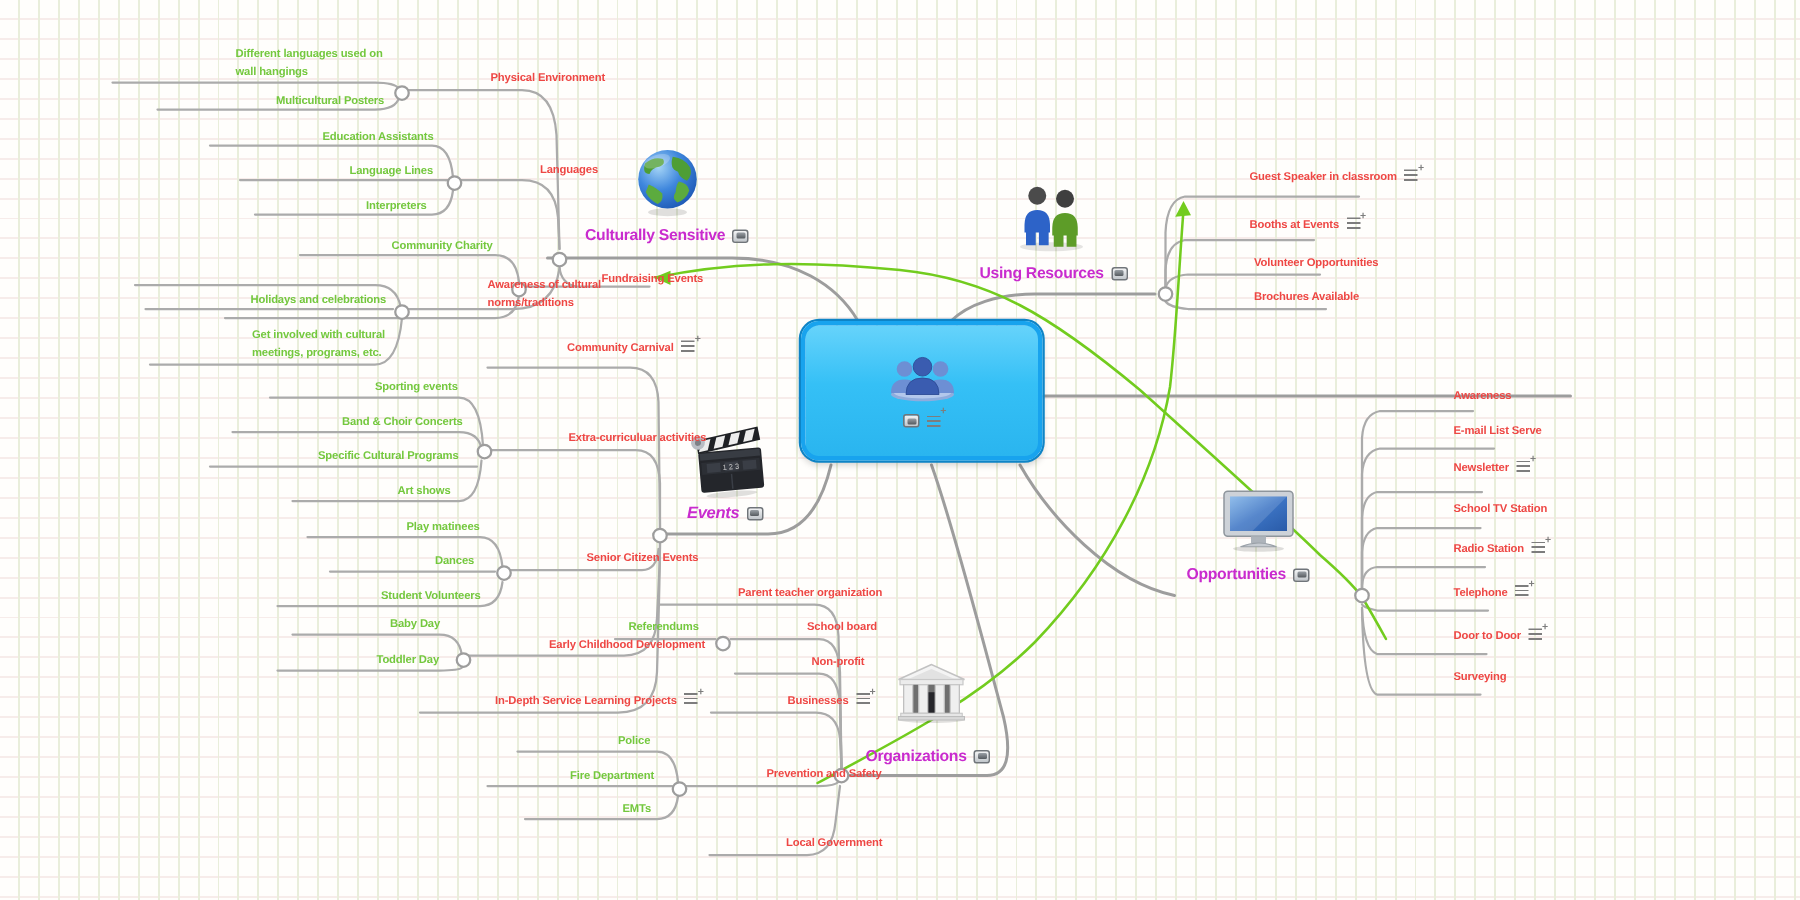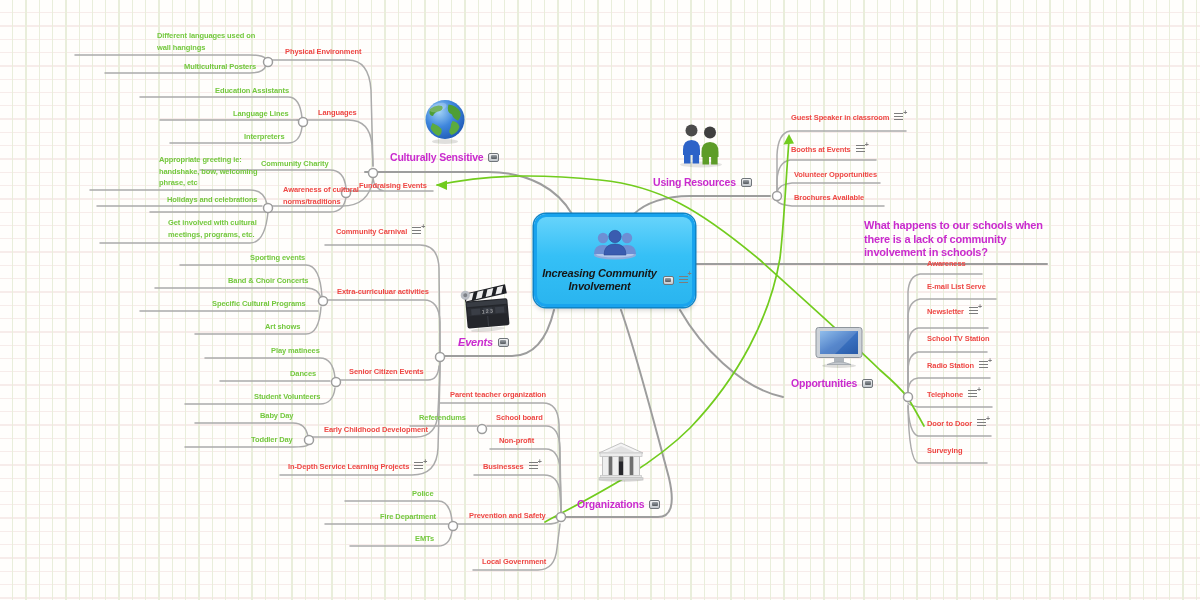--- a/index.html
+++ b/index.html
@@ -7,21 +7,21 @@
     position:relative;width:1200px;height:600px;overflow:hidden;
     font-family:"Liberation Sans",sans-serif;
     background-color:#fffefc;
     background-image:
       repeating-linear-gradient(to right, transparent 0 12px, #e9eedb 12px 13.3px),
       repeating-linear-gradient(to bottom, transparent 0 12px, #f7ecea 12px 13.3px);
   }
   #wires{position:absolute;left:0;top:0;z-index:1;}
   .icon{position:absolute;z-index:2;}
   .leaf{position:absolute;z-index:3;font-size:7.5px;font-weight:700;line-height:11.5px;letter-spacing:-0.1px;}
-  .leaf.red{color:#ee4744;}
+  .leaf.red{color:#ee4744;margin-left:42px;}
   .leaf.green{color:#74c83e;}
   .branch{position:absolute;z-index:3;color:#c92bce;font-size:10.5px;font-weight:700;letter-spacing:-0.2px;display:flex;align-items:center;gap:5px;white-space:nowrap;}
   #lbl-events{font-style:italic;font-size:11px;}
   .img-icon{display:inline-block;width:11px;height:9px;border-radius:2px;background:linear-gradient(180deg,#f2f3f4,#c2c7cc);border:1px solid #70757a;box-sizing:border-box;position:relative;flex:none;}
   .img-icon::before{content:"";position:absolute;left:1.5px;top:1.5px;right:1.5px;bottom:1.5px;background:linear-gradient(180deg,#9aa0a6,#565b60);border-radius:1px;}
   .note-icon{display:inline-block;width:9px;height:8px;position:relative;margin-left:5px;vertical-align:-1px;background:repeating-linear-gradient(to bottom,#7d7d7d 0 1.2px,transparent 1.2px 3.1px);flex:none;}
   .note-icon::after{content:"+";position:absolute;right:-4px;top:-6px;font-size:7px;color:#7d7d7d;font-weight:700;}
   #central-node{
     position:absolute;z-index:4;left:534px;top:214px;width:161px;height:93px;box-sizing:border-box;
     border-radius:12px;border:3px solid #18a3ee;
@@ -220,53 +220,50 @@
   </div>
   <div class="branch" id="lbl-org" style="left:577px;top:498px;">
     <span>Organizations</span>
     <span class="img-icon"></span>
   </div>
   <div class="branch" id="lbl-comm" style="left:791px;top:377px;">
     <span>Opportunities</span>
     <span class="img-icon"></span>
   </div>
 
-  <div id="question">What happens to our schools when there is a lack of community involvement in schools?</div>
 
   <div id="central-node">
     <span>
       <svg width="52" height="32" viewBox="0 0 52 32">
         <ellipse cx="26" cy="27" rx="21" ry="4.5" fill="#8facdd"></ellipse>
         <ellipse cx="26" cy="26" rx="19" ry="3.6" fill="#b3c8ec"></ellipse>
         <circle cx="14" cy="10" r="5.2" fill="#6d8fd4"></circle>
         <path d="M5,26 q0,-9 9,-9 q9,0 9,9 z" fill="#6d8fd4"></path>
         <circle cx="38" cy="10" r="5.2" fill="#6d8fd4"></circle>
         <path d="M29,26 q0,-9 9,-9 q9,0 9,9 z" fill="#6d8fd4"></path>
         <circle cx="26" cy="8.5" r="6.2" fill="#3a5cb0" stroke="#2d4c96" stroke-width="0.6"></circle>
         <path d="M15,27 q0,-11 11,-11 q11,0 11,11 z" fill="#3a5cb0" stroke="#2d4c96" stroke-width="0.6"></path>
       </svg>
     </span>
     <div id="central-title-row">
-      <div id="central-title">Increasing Community Involvement</div>
       <span class="img-icon"></span>
       <span class="note-icon" style="margin-left:0;"></span>
     </div>
   </div>
 
 <div class="leaf red" style="left: 285px; top: 46px; white-space: nowrap;">Physical Environment</div>
     <div class="leaf green" style="left: 157px; top: 30px; width: 106px;">Different languages used on wall hangings</div>
     <div class="leaf green" style="left: 184px; top: 61px; white-space: nowrap;">Multicultural Posters</div>
     <div class="leaf red" style="left: 318px; top: 107px; white-space: nowrap;">Languages</div>
     <div class="leaf green" style="left: 215px; top: 85px; white-space: nowrap;">Education Assistants</div>
     <div class="leaf green" style="left: 233px; top: 108px; white-space: nowrap;">Language Lines</div>
     <div class="leaf green" style="left: 244px; top: 131px; white-space: nowrap;">Interpreters</div>
     <div class="leaf red" style="left: 359px; top: 180px; white-space: nowrap;">Fundraising Events</div>
     <div class="leaf green" style="left: 261px; top: 158px; white-space: nowrap;">Community Charity</div>
     <div class="leaf red" style="left: 283px; top: 184px; width: 84px;">Awareness of cultural norms/traditions</div>
-    <div class="leaf green" style="left: 159px; top: 154px; width: 102px;">Appropriate greeting ie: handshake, bow, welcoming phrase, etc</div>
     <div class="leaf green" style="left: 167px; top: 194px; white-space: nowrap;">Holidays and celebrations</div>
     <div class="leaf green" style="left: 168px; top: 217px; width: 104px;">Get involved with cultural meetings, programs, etc.</div>
     <div class="leaf red" style="left: 336px; top: 226px; white-space: nowrap;">Community Carnival<span class="note-icon"></span></div>
     <div class="leaf red" style="left: 337px; top: 286px; white-space: nowrap;">Extra-curriculuar activities</div>
     <div class="leaf green" style="left: 250px; top: 252px; white-space: nowrap;">Sporting events</div>
     <div class="leaf green" style="left: 228px; top: 275px; white-space: nowrap;">Band &amp; Choir Concerts</div>
     <div class="leaf green" style="left: 212px; top: 298px; white-space: nowrap;">Specific Cultural Programs</div>
     <div class="leaf green" style="left: 265px; top: 321px; white-space: nowrap;">Art shows</div>
     <div class="leaf red" style="left: 349px; top: 366px; white-space: nowrap;">Senior Citizen Events</div>
     <div class="leaf green" style="left: 271px; top: 345px; white-space: nowrap;">Play matinees</div>

